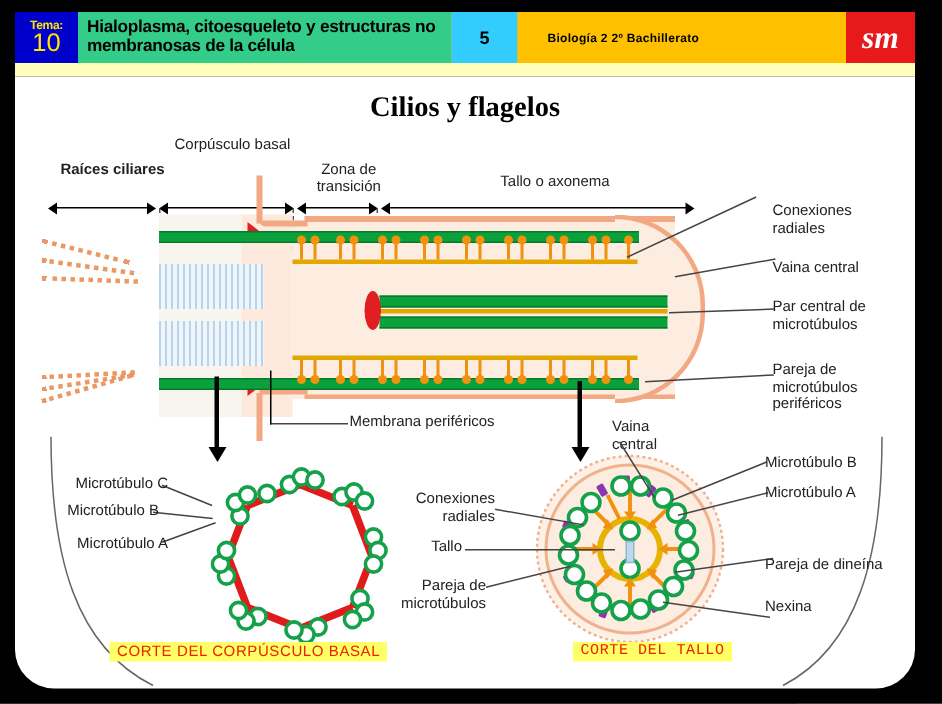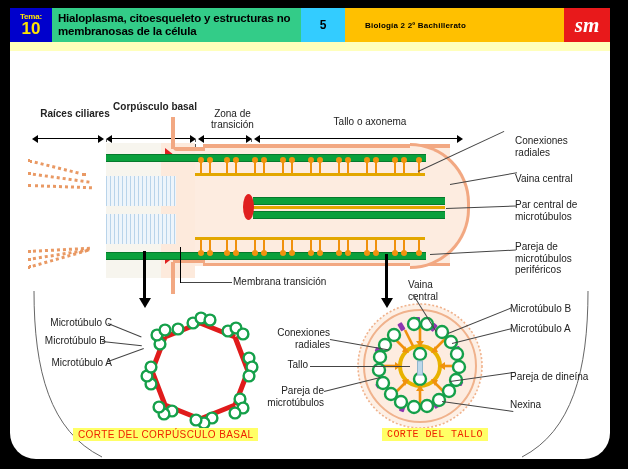--- a/index.html
+++ b/index.html
@@ -4,21 +4,21 @@
 <style>
   html,body{margin:0;padding:0;background:#000;}
   body{width:628px;height:469px;overflow:hidden;font-family:"Liberation Sans",sans-serif;}
   #root{position:relative;width:531px;height:469px;background:#000;}
 
   
   .hdr{position:absolute;left:10px;top:8px;width:600px;height:34px;display:flex;background:#ffc000;}
   .hdr-tema{width:42px;background:#0000cc;color:#ffe400;display:flex;flex-direction:column;
             align-items:center;justify-content:center;line-height:1;}
   .hdr-tema .t{font-size:8px;font-weight:bold;letter-spacing:-.2px;}
-  .hdr-tema .n{font-size:17px;font-weight:bold;margin-top:-1px;text-align:center;}
+  .hdr-tema .n{font-size:17px;font-weight:normal;margin-top:-1px;text-align:center;}
   .hdr-title{flex:0 0 249px;background:#33cc88;color:#000;font-size:11.5px;font-weight:bold;
              line-height:12.5px;padding:4px 5px 0 6px;box-sizing:border-box;letter-spacing:-.2px;}
   .hdr-num{flex:0 0 44px;background:#33ccff;color:#000;font-weight:bold;font-size:12px;
            display:flex;align-items:center;justify-content:center;}
   .hdr-sub{flex:1;background:#ffc000;color:#000;font-size:8px;font-weight:bold;
            display:flex;align-items:center;padding-left:20px;letter-spacing:.2px;}
   .hdr-logo{flex:0 0 46px;background:#e8191b;color:#fff;font-size:21px;font-style:italic;
             font-weight:bold;display:flex;align-items:center;justify-content:center;
             font-family:"Liberation Serif",serif;}
   .hdr-strip{position:absolute;left:10px;top:42px;width:600px;height:9px;background:#ffffbb;}
@@ -88,24 +88,25 @@
     </div>
     <div class="hdr-title">Hialoplasma, citoesqueleto y estructuras no membranosas de la célula</div>
     <div class="hdr-num">5</div>
     <div class="hdr-sub">Biología 2    2º Bachillerato</div>
     <div class="hdr-logo">sm</div>
   </div>
   <div class="hdr-strip"></div>
 
   <div class="page">
 
+    <div class="title">Cilios y flagelos</div>
 
     <div class="seg-lab" style="left:30px;top:57px;width:70px;font-weight:bold;">Raíces
 ciliares</div>
-    <div class="seg-lab" style="left:100px;top:50px;width:90px;font-weight:bold;">Corpúsculo
+    <div class="seg-lab" style="left:100px;top:40px;width:90px;">Corpúsculo
 basal</div>
     <div class="seg-lab" style="left:185px;top:57px;width:75px;">Zona de
 transición</div>
     <div class="seg-lab" style="left:265px;top:65px;width:190px;">Tallo o axonema</div>
 
     <div class="axisline" style="left:26px;top:87px;width:66px;"></div>
     <div class="arw l" style="left:22px;top:83.5px;"></div>
     <div class="arw r" style="left:88px;top:83.5px;"></div>
 
     <div class="axisline" style="left:100px;top:87px;width:84px;"></div>
@@ -214,21 +215,21 @@
     <div class="lead" style="left:436px;top:157px;width:70px;transform:rotate(-2deg);"></div>
     <div class="lbl" style="left:505px;top:148px;width:98px;">Par central de
 microtúbulos</div>
 
     <div class="lead" style="left:420px;top:203px;width:86px;transform:rotate(-3deg);"></div>
     <div class="lbl" style="left:505px;top:190px;width:98px;">Pareja de
 microtúbulos
 periféricos</div>
 
     <div class="lead" style="left:170px;top:231px;width:52px;"></div>
-    <div class="lbl" style="left:223px;top:225px;width:130px;">Membrana transición</div>
+    <div class="lbl" style="left:223px;top:225px;width:130px;">Membrana periféricos</div>
     <div class="axisline" style="left:170px;top:196px;width:1px;height:36px;background:#000;"></div>
 
     <div class="bigarrow" style="left:133px;top:200px;height:48px;"></div>
     <div class="bigarrow" style="left:375px;top:203px;height:45px;"></div>
 
     <div class="lbl" style="left:398px;top:228px;width:55px;">Vaina
 central</div>
 
     <svg style="position:absolute;left:0;top:240px;width:600px;height:168px;">
       <path d="M24,0 C24,80 40,140 92,166" stroke="#666" fill="none" stroke-width="1"></path>

